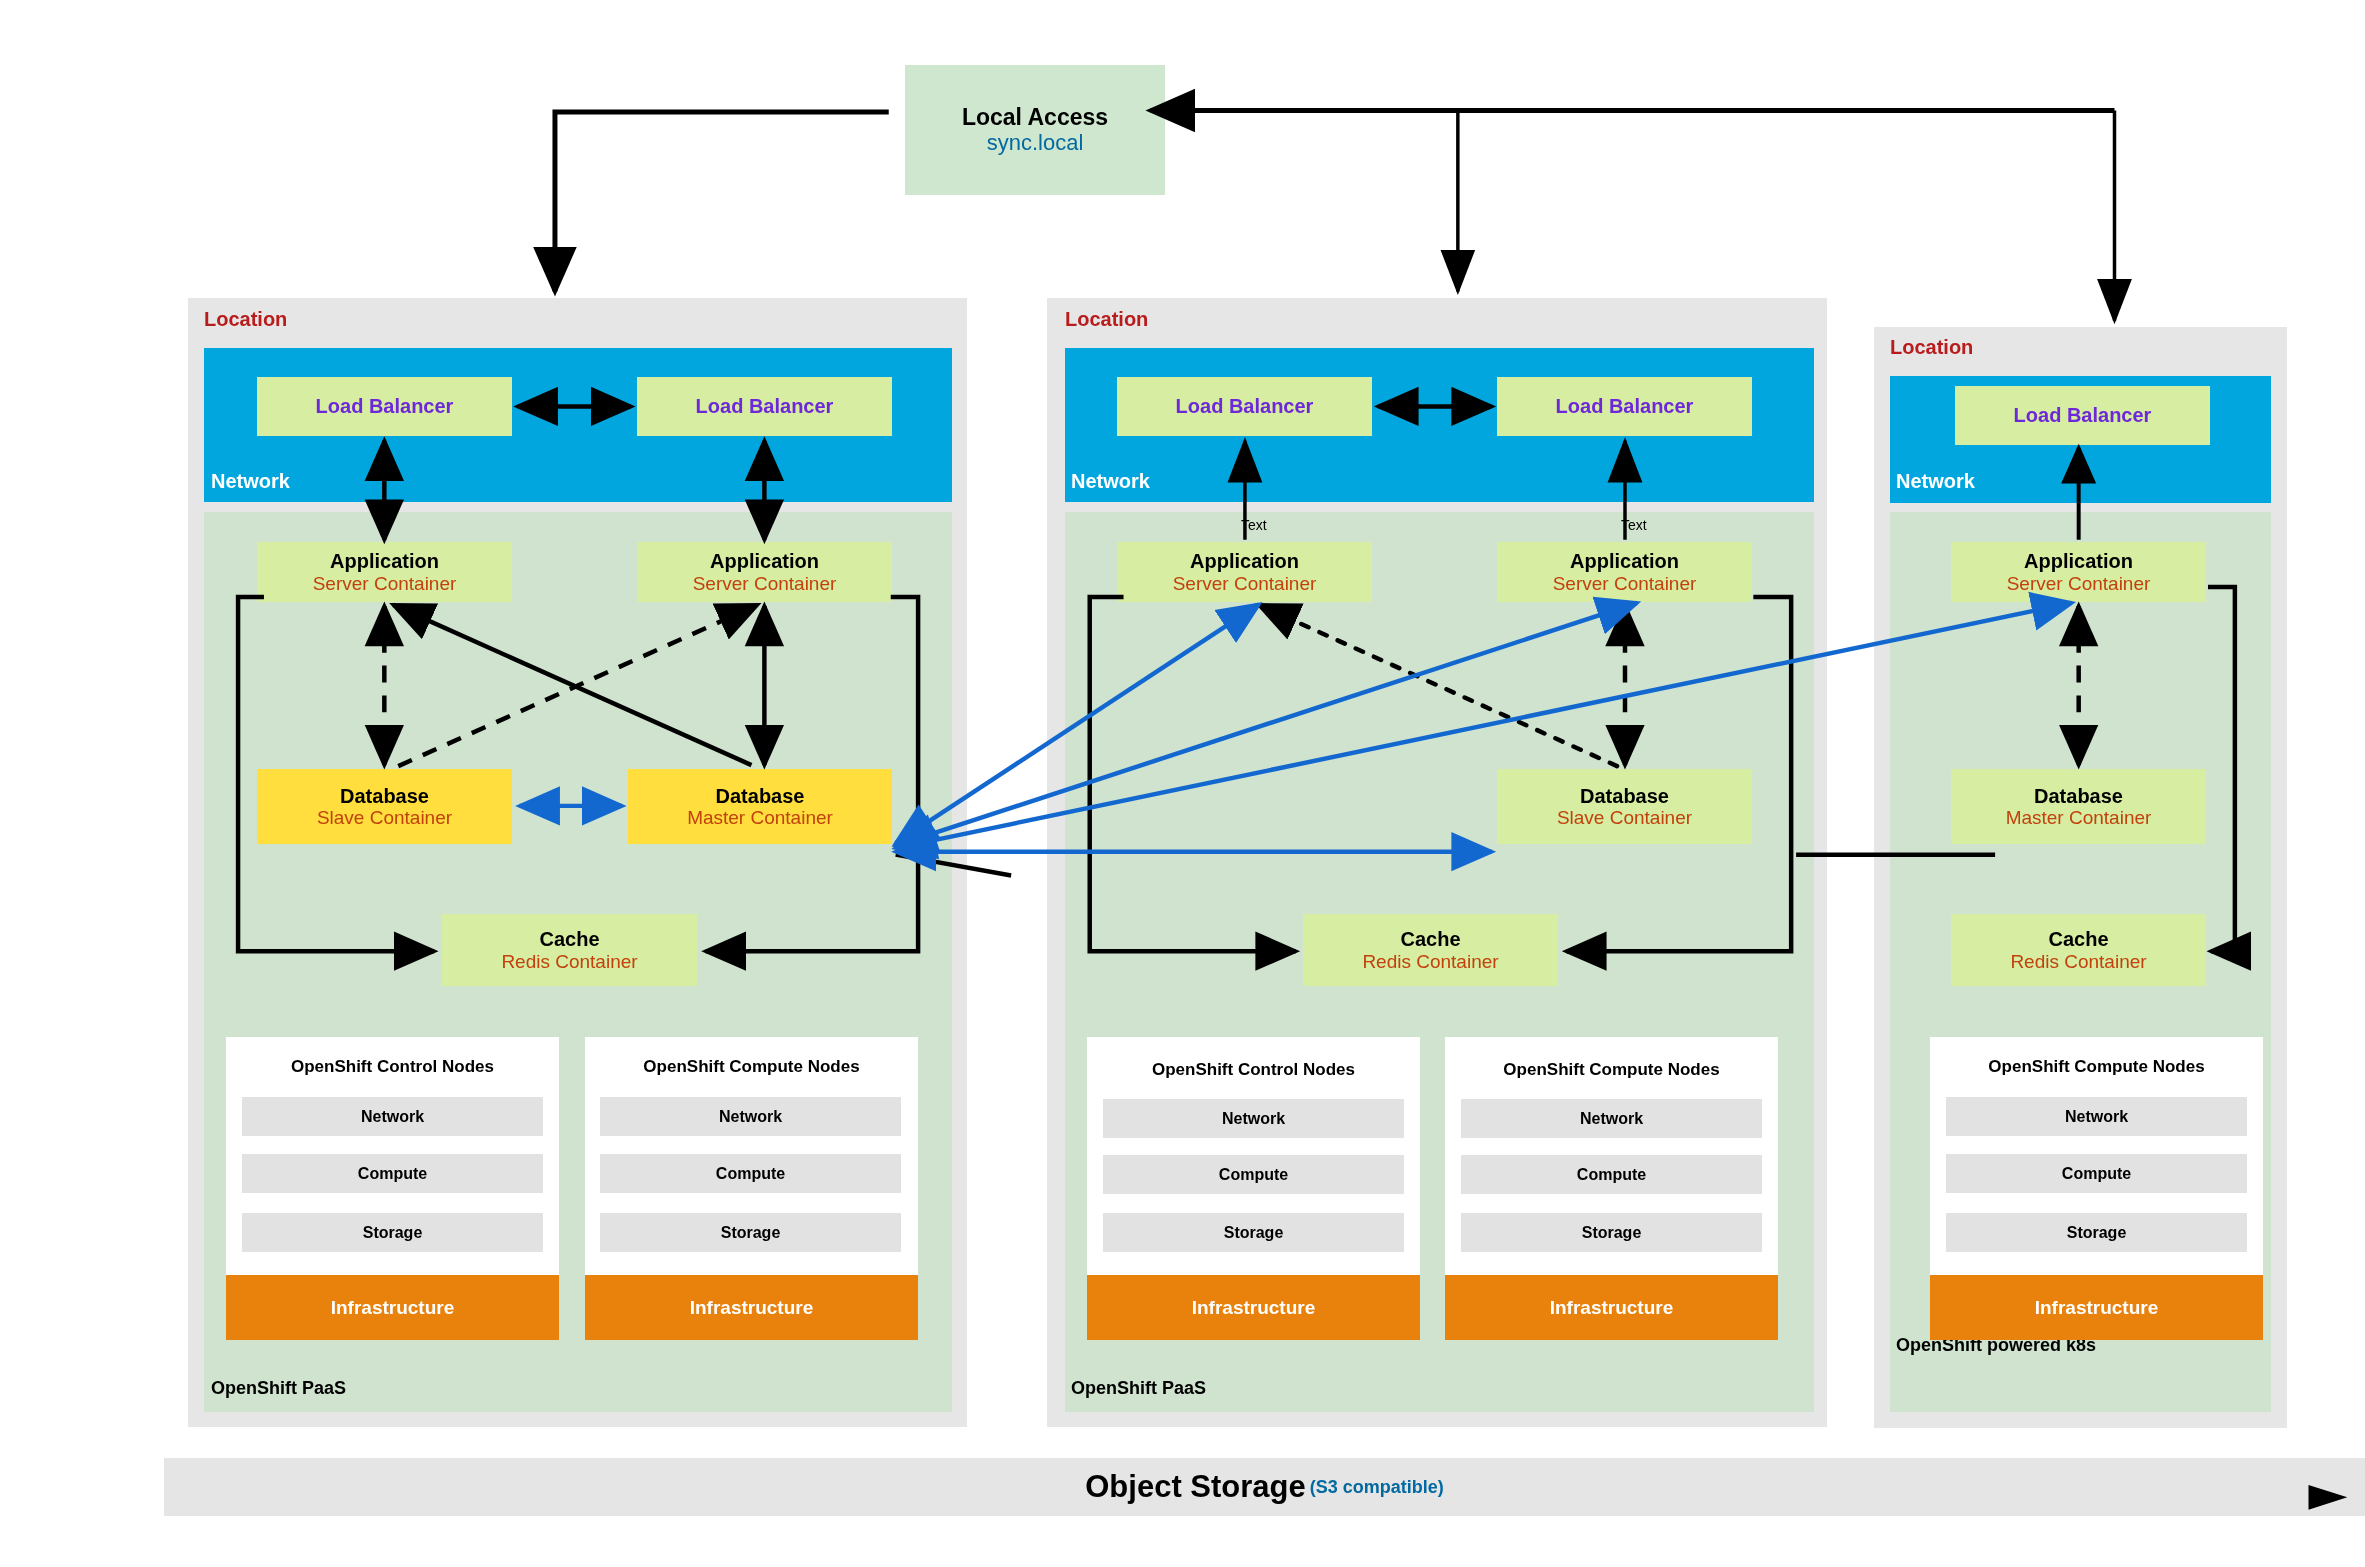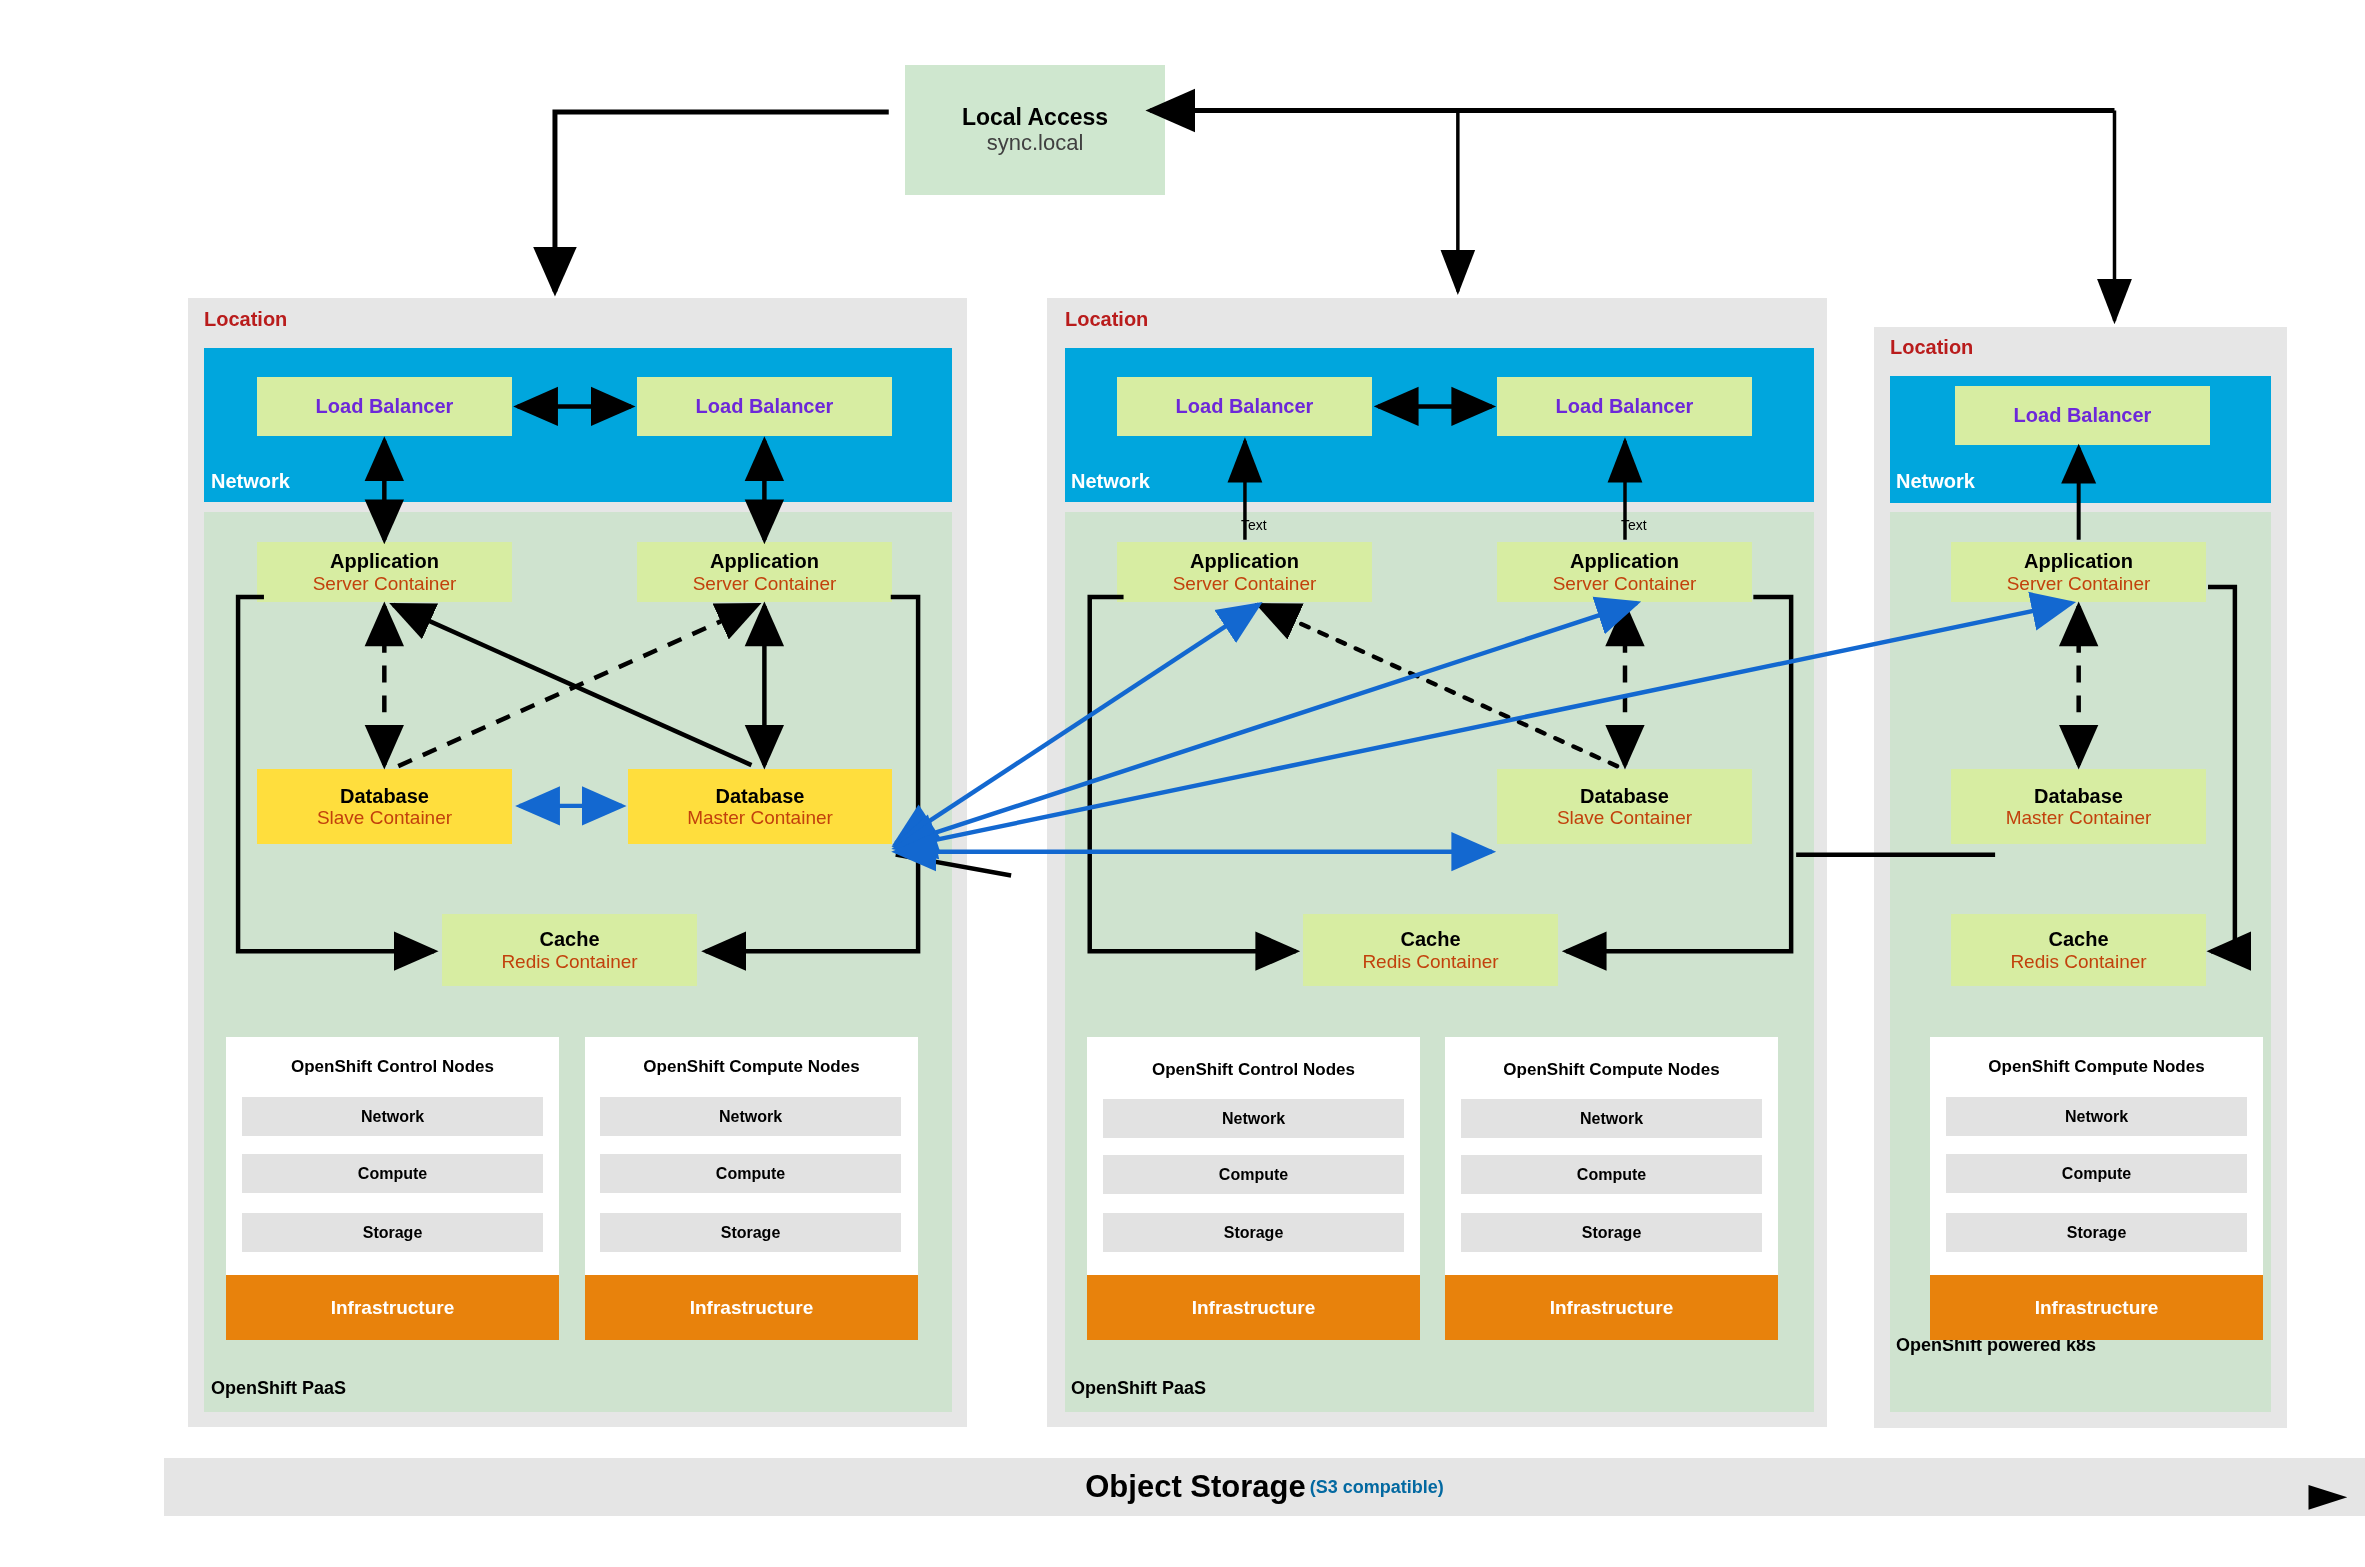--- a/index.html
+++ b/index.html
@@ -5,21 +5,21 @@
   html,body{margin:0;padding:0;background:#ffffff;}
   body{font-family:"Liberation Sans",sans-serif;}
   #stage{position:relative;width:2366px;height:1567px;background:#ffffff;overflow:hidden;}
   svg#wires{position:absolute;left:0;top:0;width:2366px;height:1567px;pointer-events:none;}
 
   .box{position:absolute;box-sizing:border-box;display:flex;flex-direction:column;
        align-items:center;justify-content:center;text-align:center;}
 
   .local-access{background:#cfe7cf;}
   .local-access .ttl{font-weight:bold;font-size:23px;color:#000;line-height:1.12;}
-  .local-access .sub{font-weight:normal;font-size:22px;color:#404040;line-height:1.12;}
+  .local-access .sub{font-weight:normal;font-size:22px;color:#0369a1;line-height:1.12;}
 
   .location{background:#e6e6e6;}
   .location-label{position:absolute;font-weight:bold;font-size:20px;color:#b91c1c;}
 
   .network{background:#00a6dd;}
   .network-label{position:absolute;color:#ffffff;font-weight:bold;font-size:20px;}
 
   .paas{background:#cfe3cf;}
   .paas-label{position:absolute;font-weight:bold;font-size:18px;color:#000;}
 

